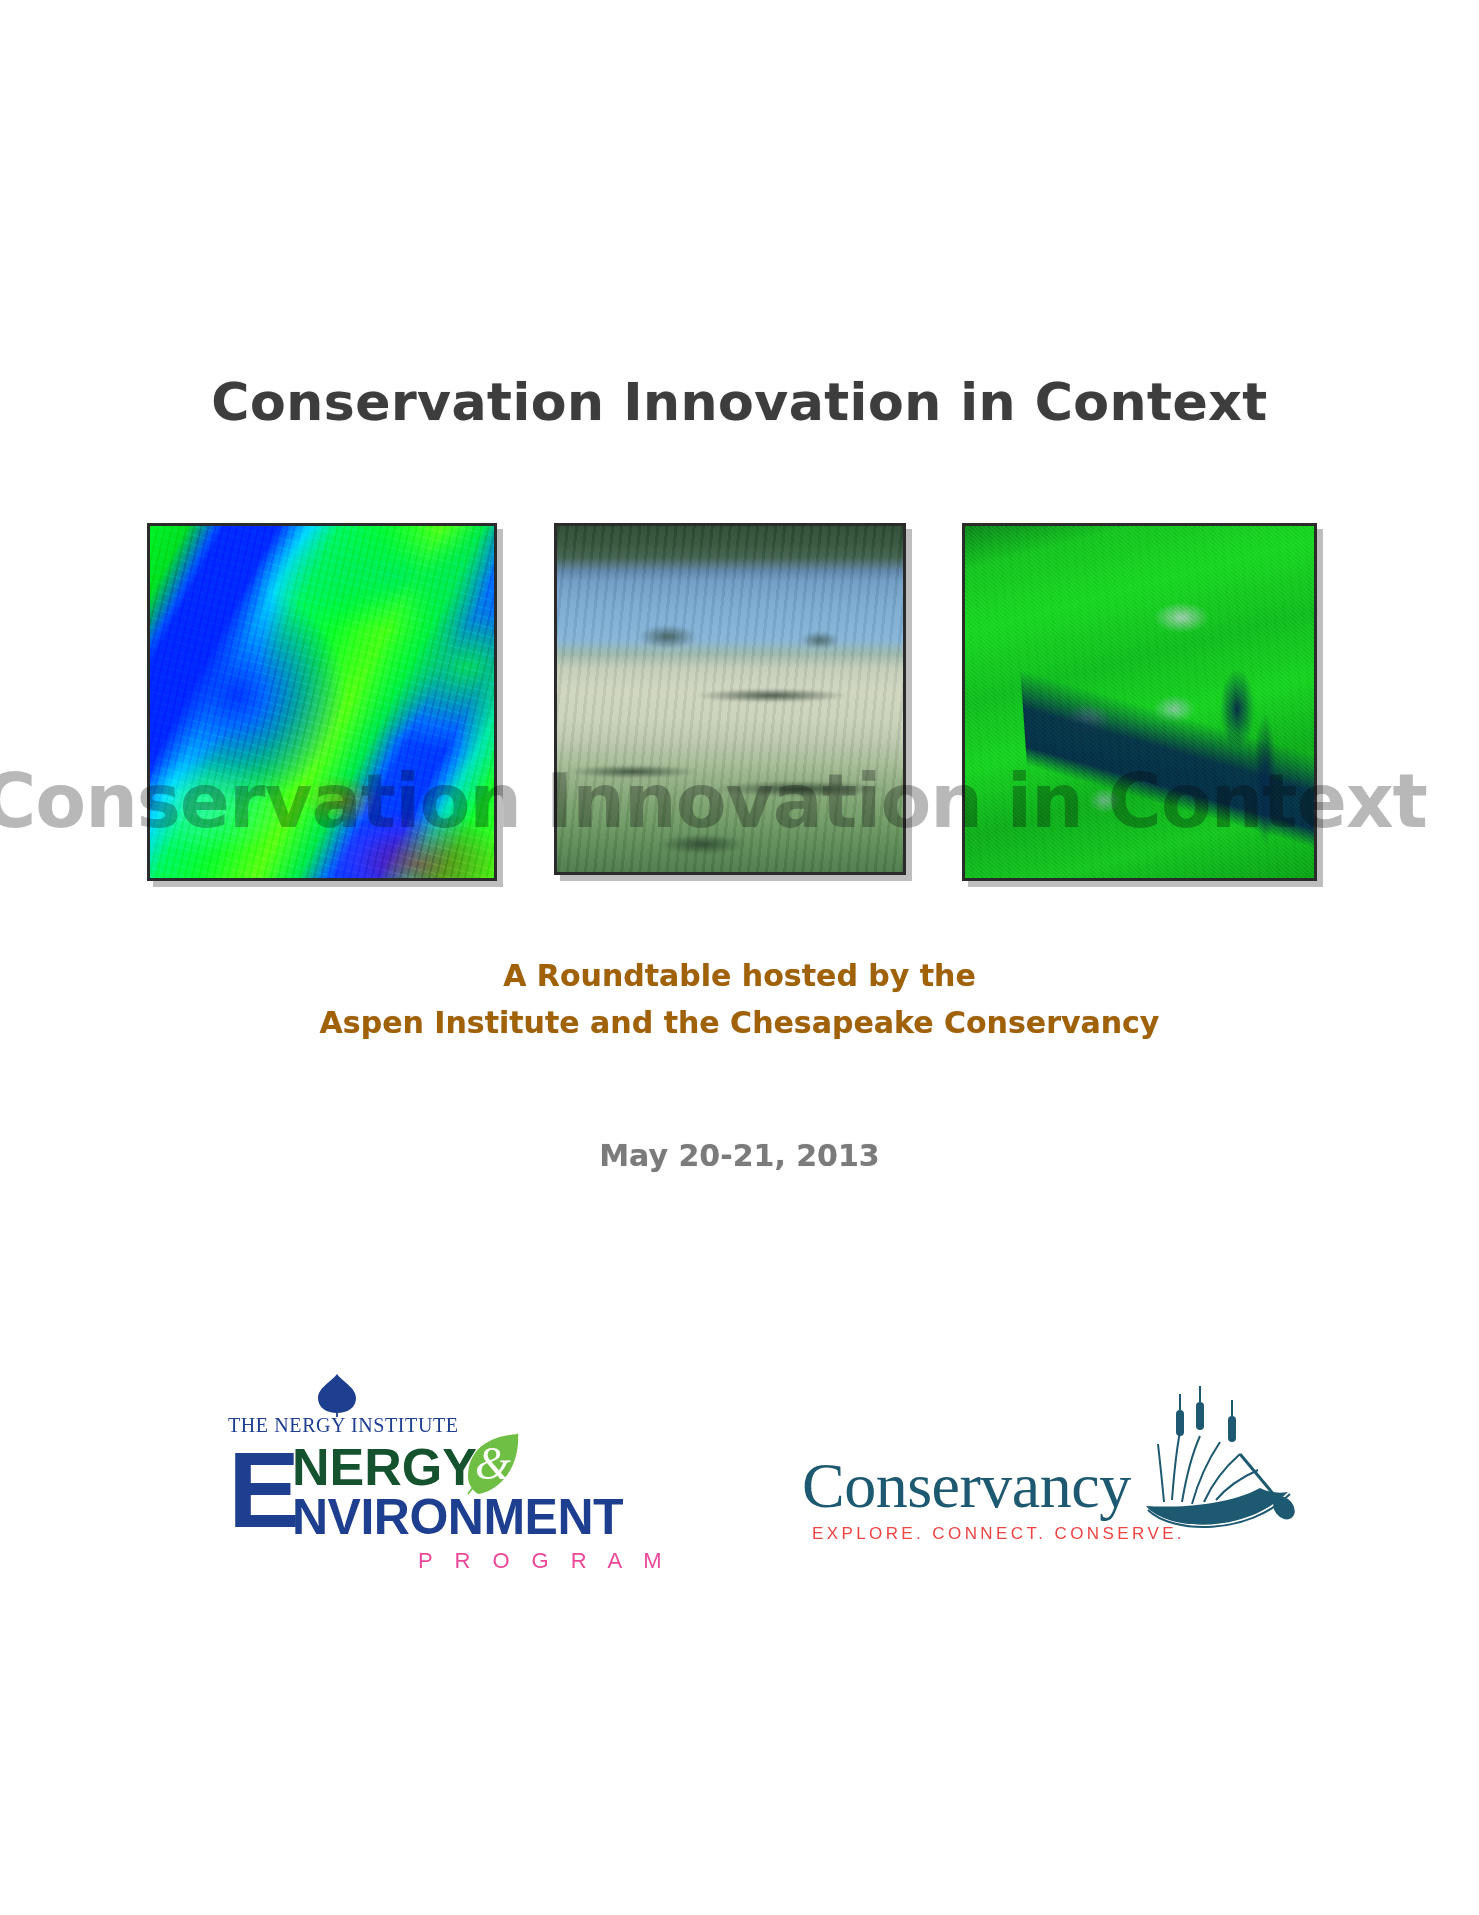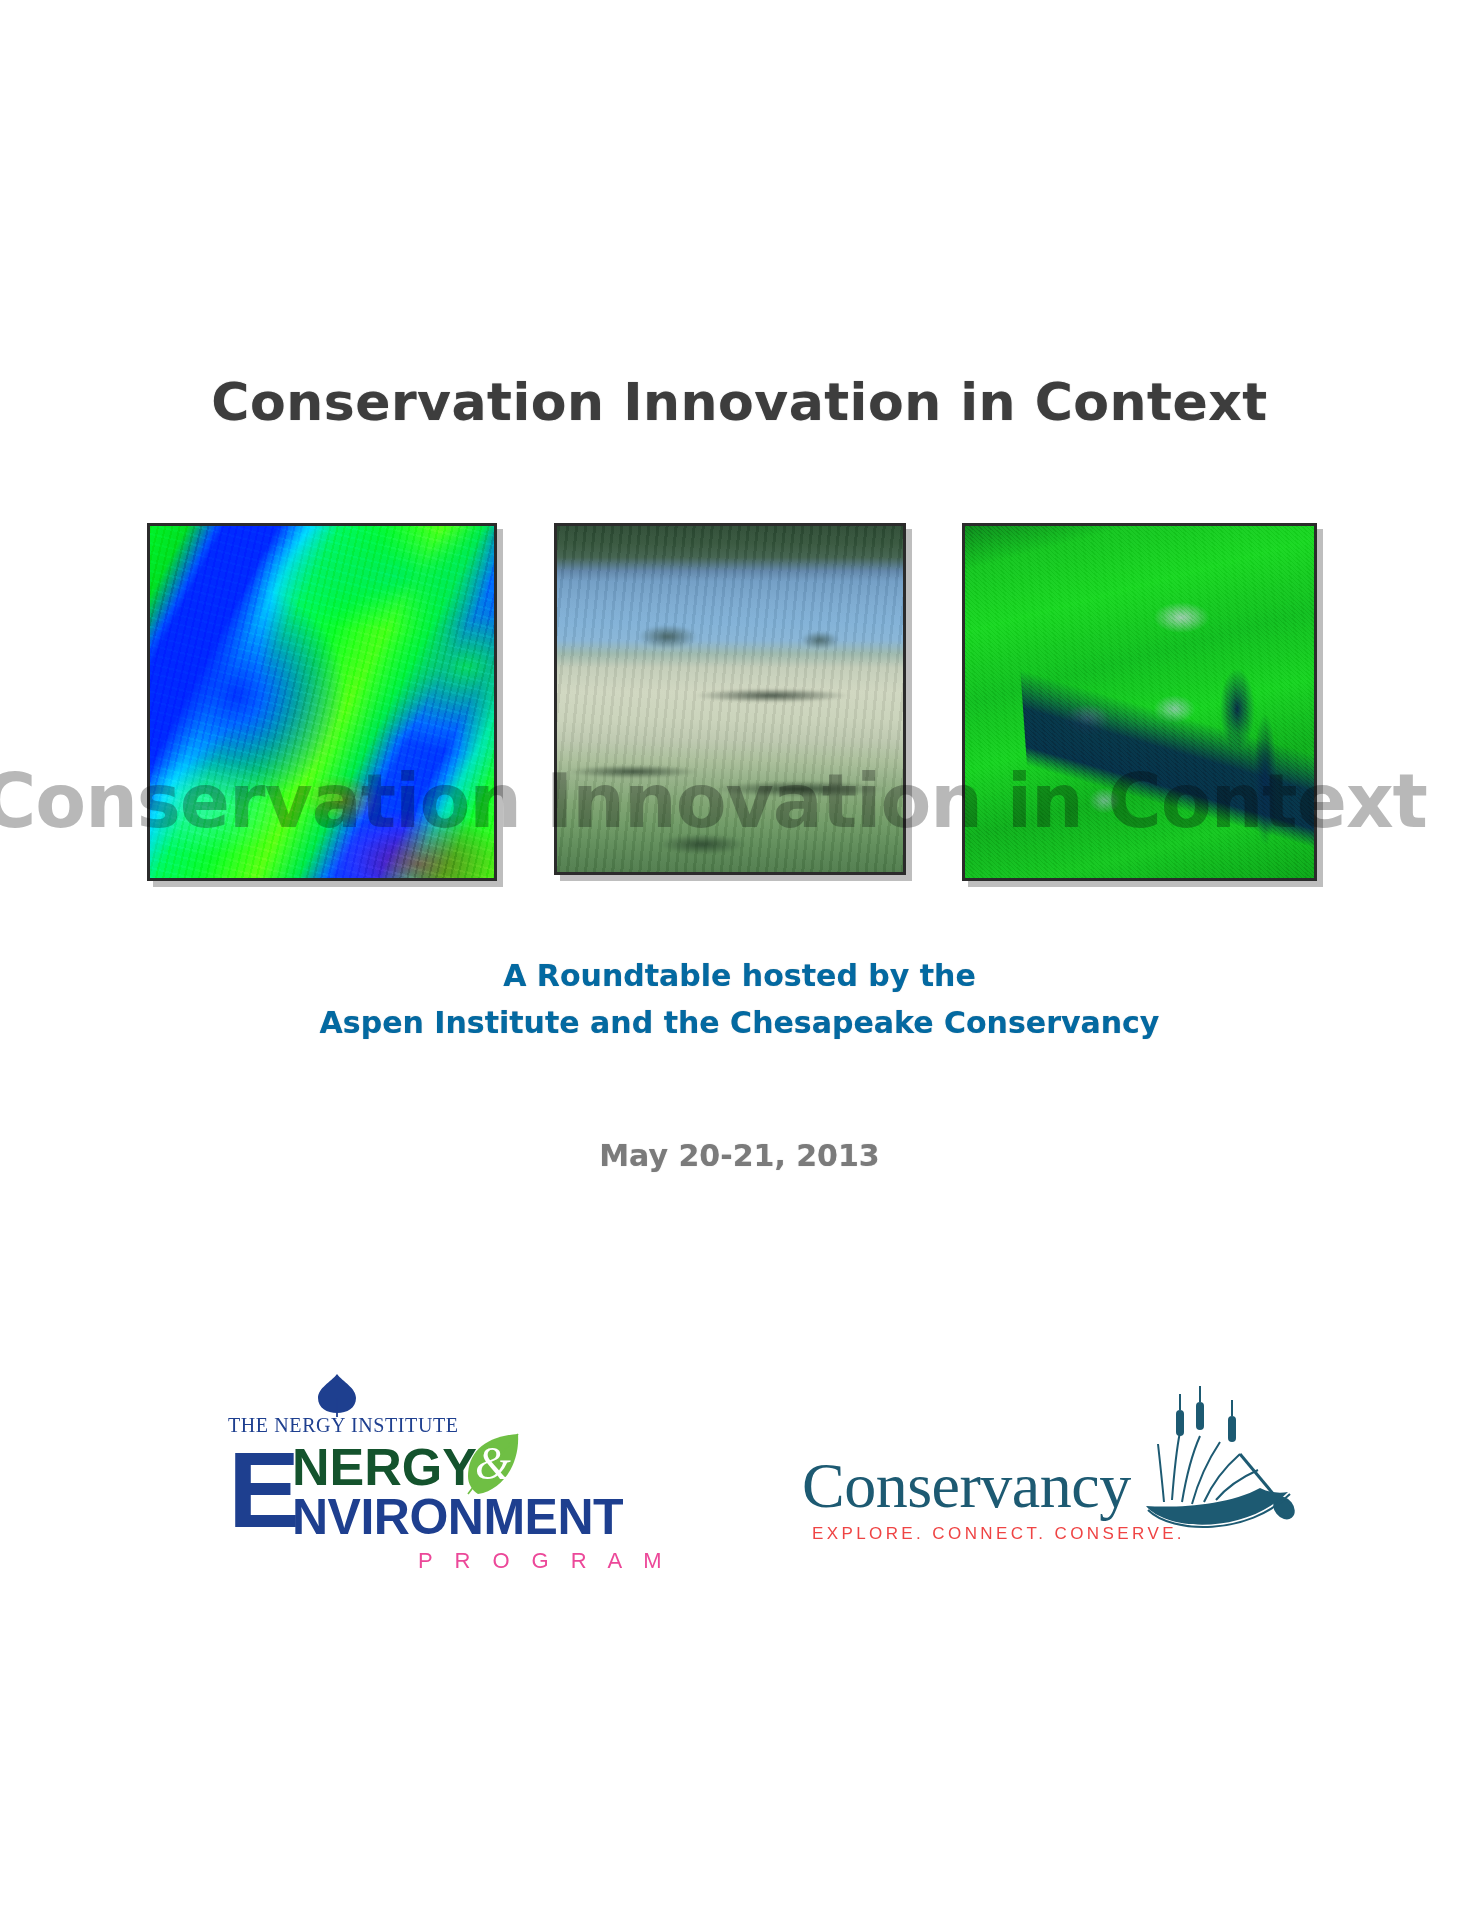--- a/index.html
+++ b/index.html
@@ -182,21 +182,21 @@
   .subtitle {
     position: absolute;
     top: 952px;
     left: 0;
     width: 1479px;
     text-align: center;
     font-family: "DejaVu Sans", sans-serif;
     font-weight: bold;
     font-size: 30px;
     line-height: 47px;
-    color: #0369a1;
+    color: #a16207;
     text-shadow: 0 0 1px rgba(120,120,120,0.5);
     filter: blur(0.45px);
   }
   .subtitle-line { display: block; white-space: nowrap; }
 
   .event-date {
     position: absolute;
     top: 1090px;
     left: 0;
     width: 1479px;

